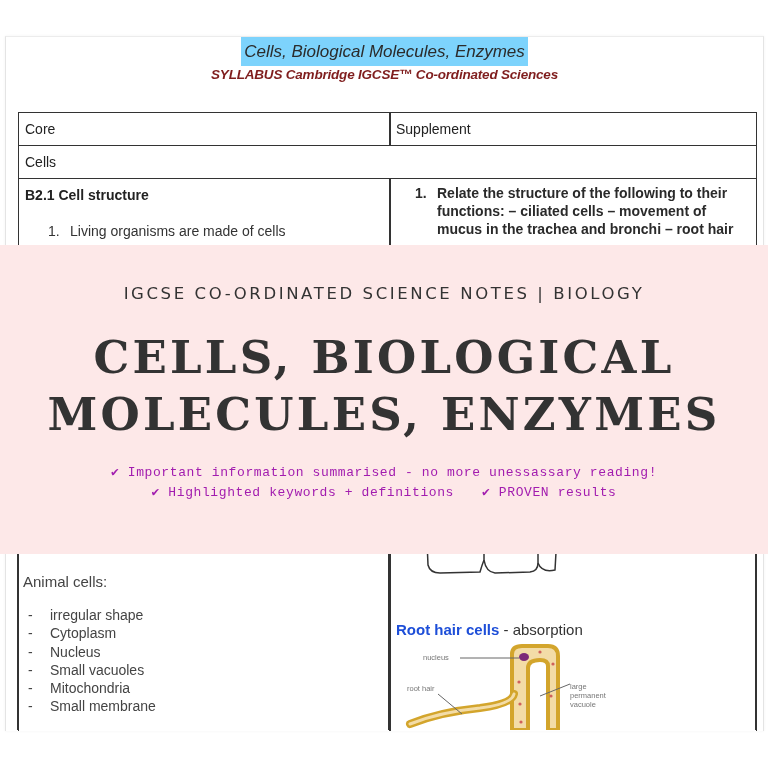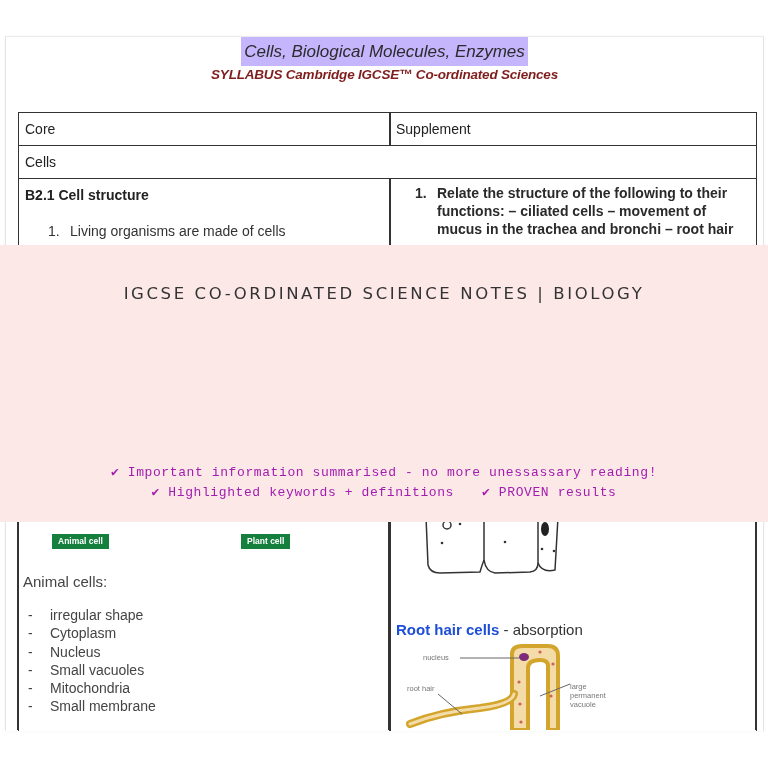--- a/index.html
+++ b/index.html
@@ -12,42 +12,42 @@
     position: absolute; left: 5px; top: 36px; width: 757px; height: 694px;
     background: #ffffff;
     border-left: 1px solid #e4e4e4; border-right: 1px solid #e4e4e4; border-top: 1px solid #ececec;
     box-shadow: 0 0 3px rgba(0,0,0,0.05);
     overflow: hidden;
   }
   .doc-title {
     position: absolute; left: 0; right: 0; top: 5px; text-align: center;
     font-size: 17px; font-style: italic; color: #2b2b2b;
   }
-  .doc-title span { background: #c4b5fd; padding: 5px 3px; }
+  .doc-title span { background: #7dd3fc; padding: 5px 3px; }
   .doc-subtitle {
     position: absolute; left: 0; right: 0; top: 30px; text-align: center;
     font-size: 13.5px; font-style: italic; font-weight: bold; color: #7f1d1d;
     letter-spacing: -0.2px;
   }
   .table {
     position: absolute; left: 12px; top: 75px; width: 739px; height: 640px;
     border: 1.5px solid #333; border-bottom: none; box-sizing: border-box;
   }
   .row { position: absolute; left: 0; right: 0; border-bottom: 1.5px solid #333; box-sizing: border-box; }
   .row-head { top: 0; height: 33px; }
   .row-cells { top: 33px; height: 33px; }
   .vdiv { position: absolute; left: 370px; width: 1.5px; background: #333; }
   .cell-text { position: absolute; font-size: 14px; color: #222; }
   .bold { font-weight: bold; }
   .list-text { position: absolute; font-size: 14px; color: #333; }
   .supp-item { position: absolute; left: 400px; top: 73px; width: 335px; font-size: 14px; font-weight: bold; color: #2a2a2a; line-height: 18px; }
   .supp-num { position: absolute; left: -22px; top: 0; }
 
   .overlay {
-    position: absolute; left: 0; top: 245px; width: 768px; height: 277px;
+    position: absolute; left: 0; top: 245px; width: 768px; height: 309px;
     background: #fde8e8;
     text-align: center;
   }
   .ov-kicker {
     position: absolute; left: 0; right: 0; top: 39px;
     font-family: "DejaVu Sans", sans-serif; font-size: 16.5px; letter-spacing: 2.6px; color: #333;
   }
   .ov-title {
     position: absolute; left: 0; right: 0; top: 84px;
     font-family: "DejaVu Serif", serif; font-weight: bold; font-size: 45px; line-height: 57px;
@@ -163,17 +163,21 @@
 <div class="diagram-label" style="left:423px;top:653px">nucleus</div>
 <div class="diagram-label" style="left:407px;top:684px">root hair</div>
 <div class="diagram-label" style="left:570px;top:682px;width:50px;line-height:9px">large permanent vacuole</div>
 
 <div style="position:absolute;left:17px;top:522px;width:1.5px;height:208px;background:#333"></div>
 <div style="position:absolute;left:388px;top:522px;width:1.5px;height:208px;background:#333"></div>
 <div style="position:absolute;left:755px;top:522px;width:1.5px;height:208px;background:#333"></div>
 
 <div class="overlay">
   <div class="ov-kicker">IGCSE CO-ORDINATED SCIENCE NOTES | BIOLOGY</div>
+  <div class="ov-title">
+    <div>CELLS, BIOLOGICAL</div>
+    <div>MOLECULES, ENZYMES</div>
+  </div>
   <div class="ov-bullets">
     <div>✔ Important information summarised - no more unessassary reading!</div>
     <div><span>✔ Highlighted keywords + definitions</span><span class="gap"></span><span>✔ PROVEN results</span></div>
   </div>
 </div>
 
 </body></html>

